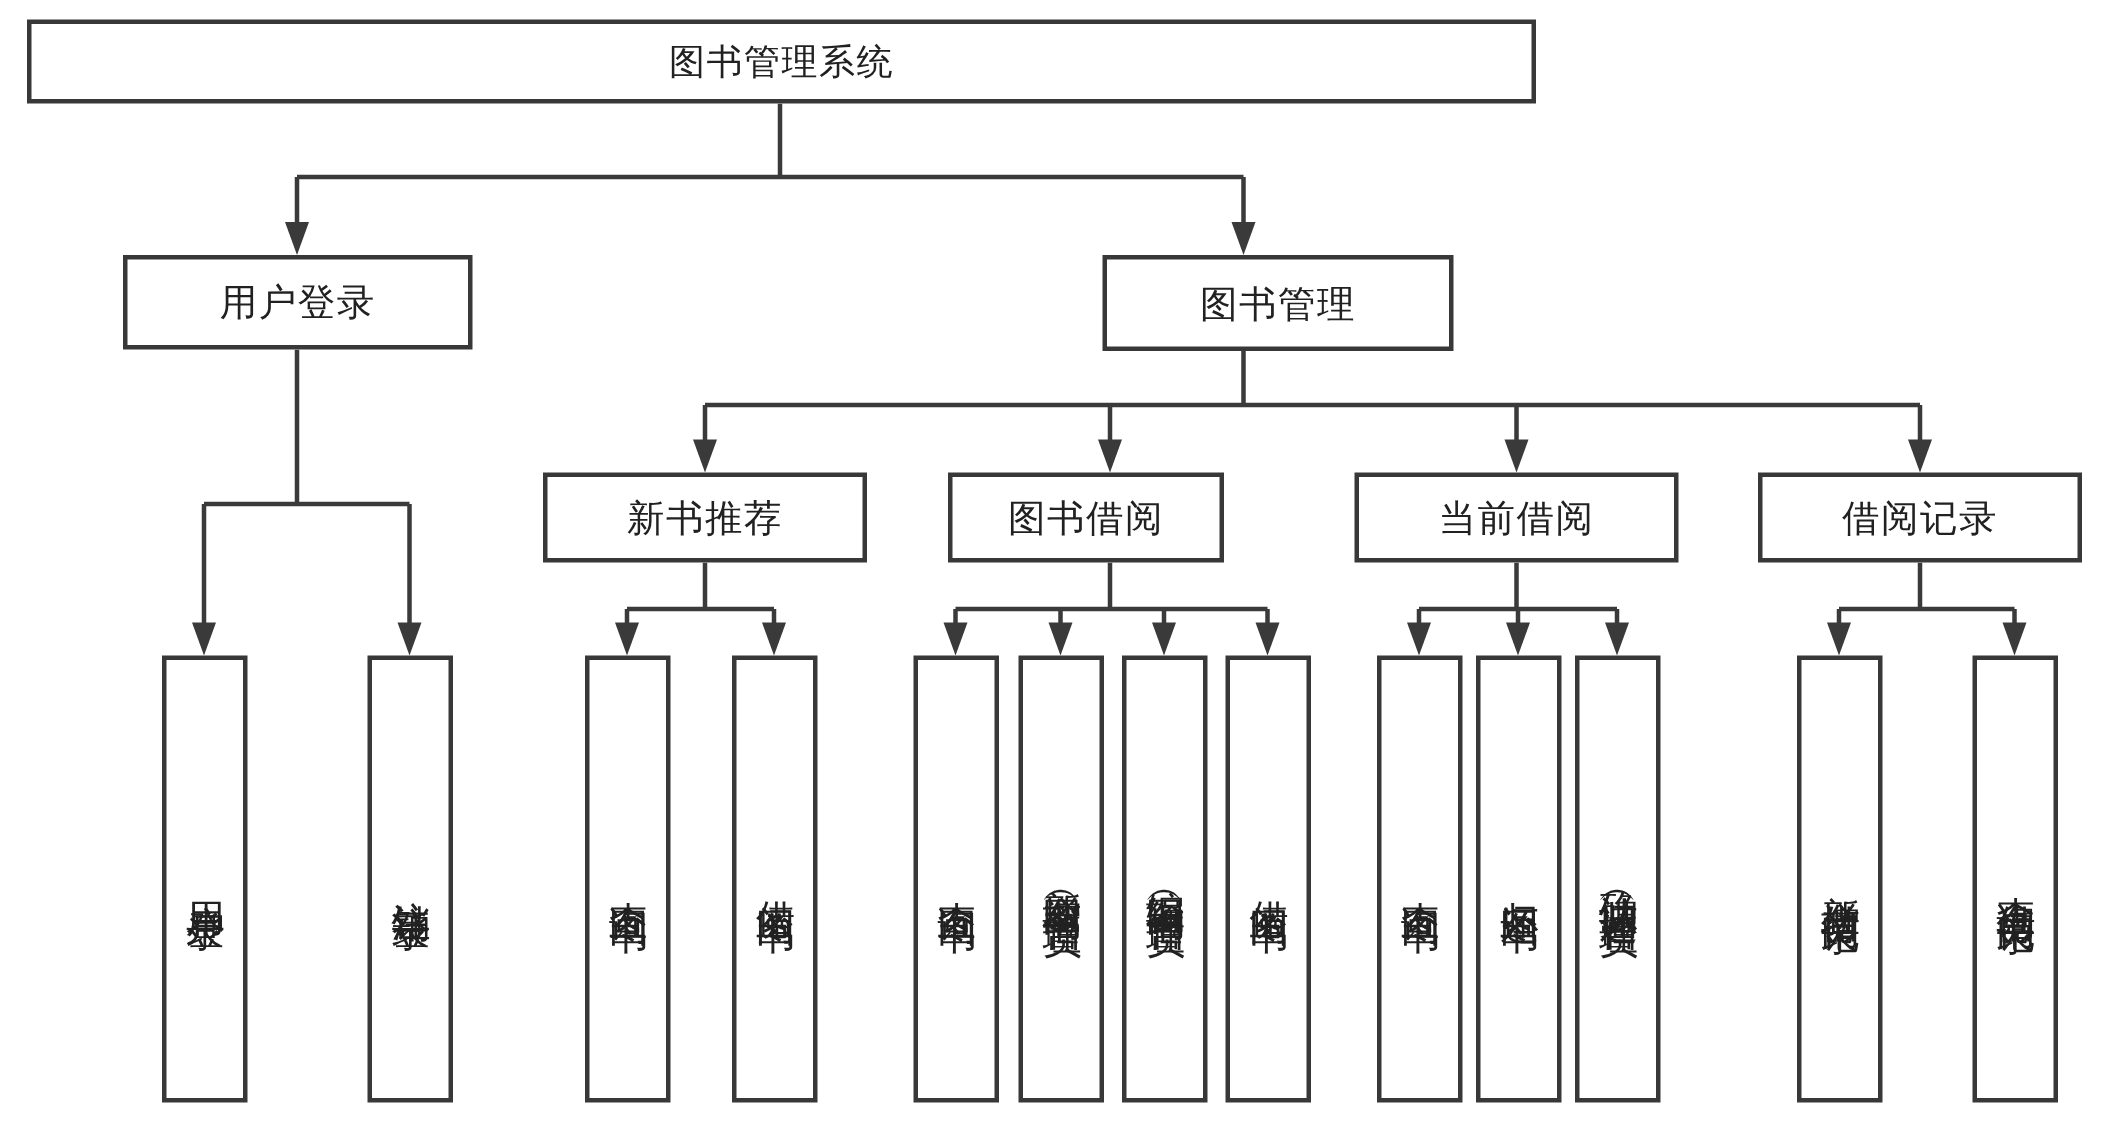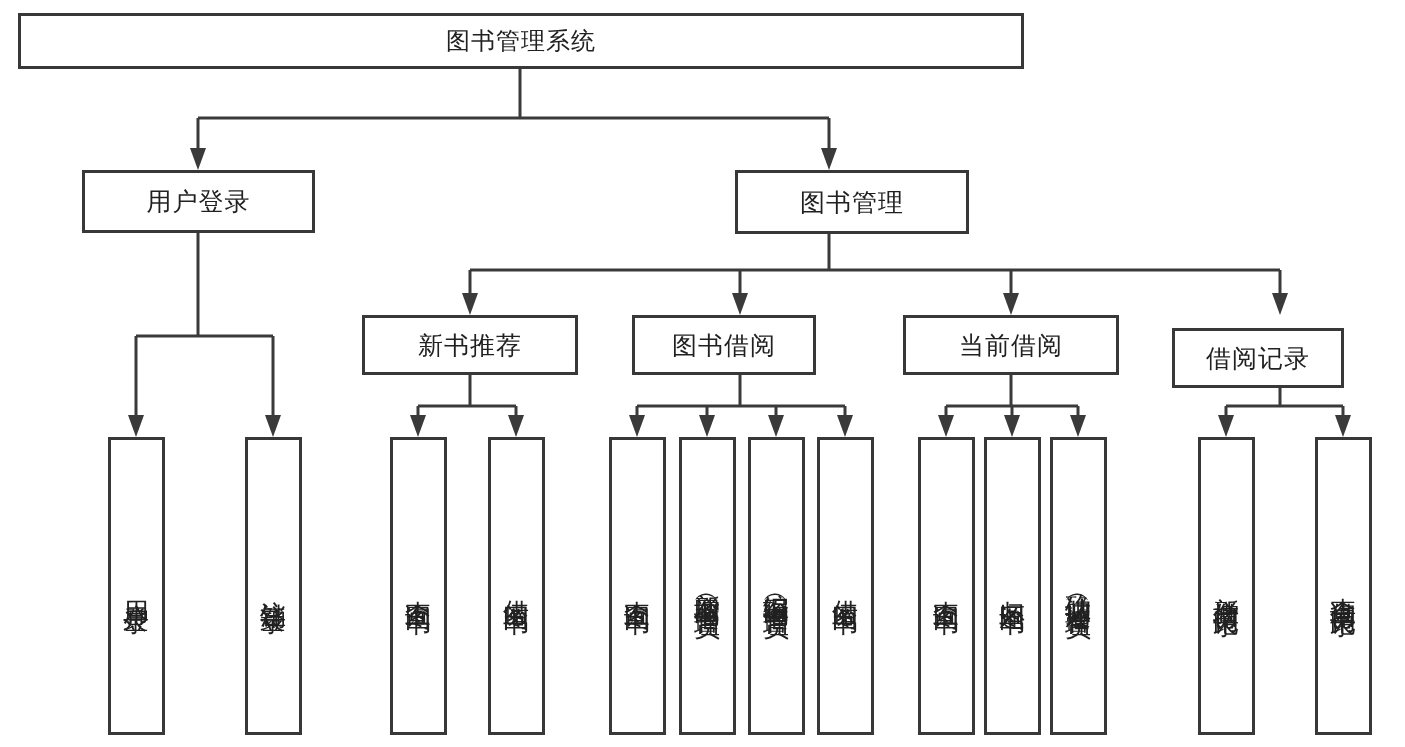--- a/index.html
+++ b/index.html
@@ -82,21 +82,21 @@
   </svg>
 
   <div class="node root-node" style="left:18px;top:13px;width:1006px;height:56px;">图书管理系统</div>
 
   <div class="node h-node" style="left:82px;top:170px;width:233px;height:63px;">用户登录</div>
   <div class="node h-node" style="left:735px;top:170px;width:234px;height:64px;text-align:right;">图书管理</div>
 
   <div class="node h-node" style="left:362px;top:315px;width:216px;height:60px;">新书推荐</div>
   <div class="node h-node" style="left:632px;top:315px;width:184px;height:60px;">图书借阅</div>
   <div class="node h-node" style="left:903px;top:315px;width:216px;height:60px;">当前借阅</div>
-  <div class="node h-node" style="left:1172px;top:315px;width:172px;height:60px;margin-top:13px;">借阅记录</div>
+  <div class="node h-node" style="left:1172px;top:315px;width:216px;height:60px;">借阅记录</div>
 
   <div class="node leaf-node" style="left:108px;top:437px;width:57px;height:298px;">用户登录</div>
   <div class="node leaf-node" style="left:245px;top:437px;width:57px;height:298px;">注销登录</div>
 
   <div class="node leaf-node" style="left:390px;top:437px;width:57px;height:298px;">查询图书</div>
   <div class="node leaf-node" style="left:488px;top:437px;width:57px;height:298px;">借阅图书</div>
 
   <div class="node leaf-node" style="left:609px;top:437px;width:57px;height:298px;">查询图书</div>
   <div class="node leaf-node" style="left:679px;top:437px;width:57px;height:298px;">新增图书（管理员）</div>
   <div class="node leaf-node" style="left:748px;top:437px;width:57px;height:298px;">编辑图书（管理员）</div>

